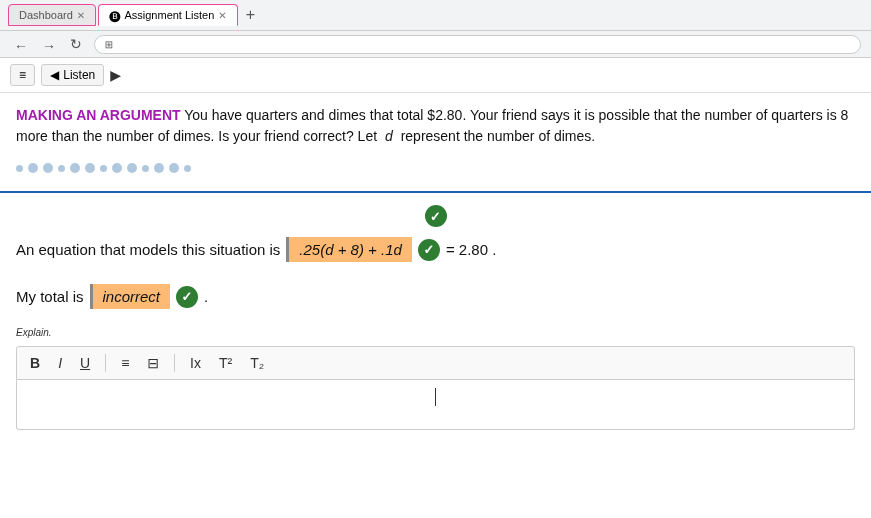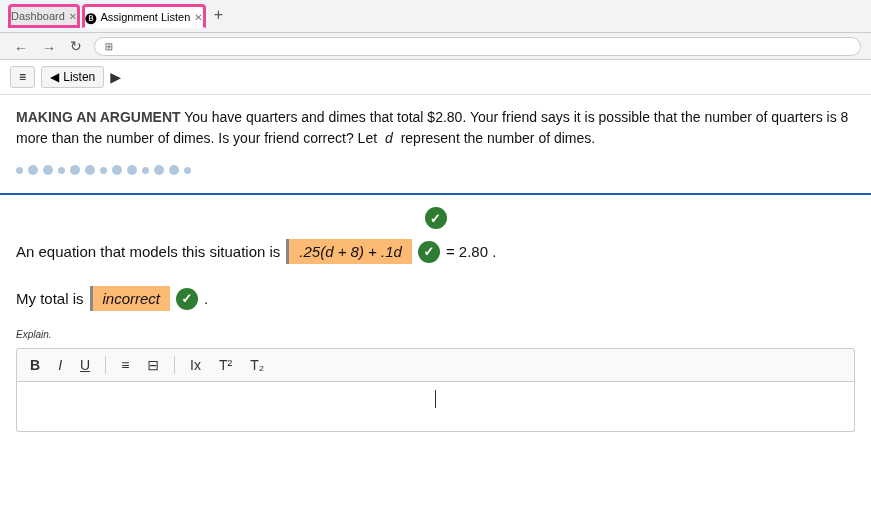--- a/index.html
+++ b/index.html
@@ -23,23 +23,23 @@
       font-size: 12px;
       color: #444;
     }
     .browser-tabs {
       display: flex;
       gap: 2px;
       font-size: 11px;
     }
     .browser-tab {
       background: #e8e8e8;
-      border: 3px solid #ec4899;
+      border: 1px solid #ec4899;
       border-radius: 4px 4px 0 0;
-      padding: 3px 0;
+      padding: 3px 10px;
       cursor: pointer;
       display: flex;
       align-items: center;
       gap: 4px;
       font-size: 11px;
       color: #555;
     }
     .browser-tab.active {
       background: #fff;
       border-bottom: 1px solid #fff;
@@ -115,21 +115,21 @@
     }
 
     .problem-text {
       font-size: 14px;
       line-height: 1.5;
       color: #111;
       margin-bottom: 12px;
     }
     .problem-label {
       font-weight: bold;
-      color: #404040;
+      color: #a21caf;
     }
 
     
     .dots-row {
       display: flex;
       align-items: center;
       gap: 5px;
       margin-bottom: 14px;
       padding: 4px 0;
     }

